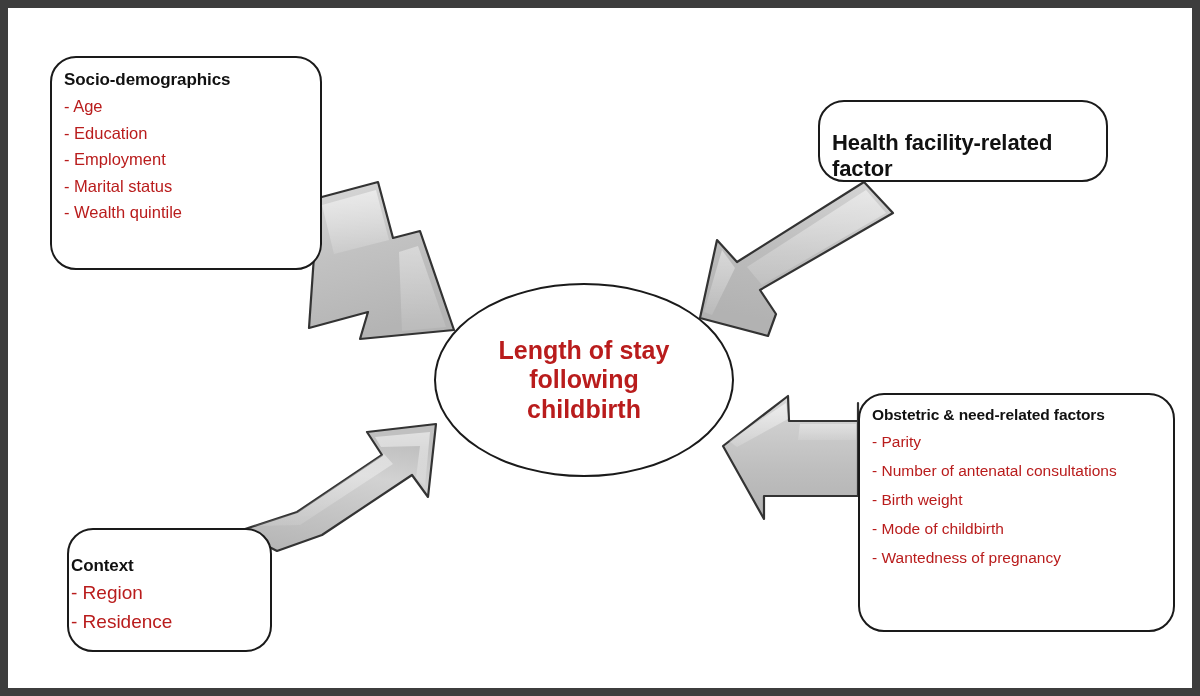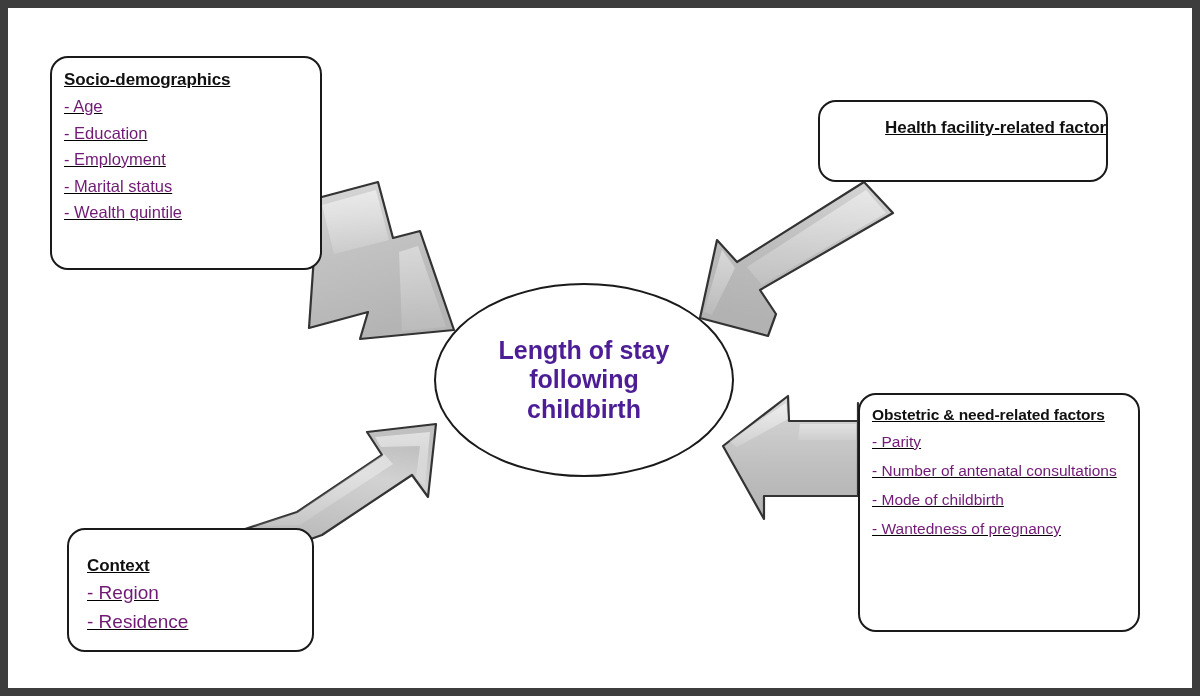--- a/index.html
+++ b/index.html
@@ -33,62 +33,61 @@
     position: absolute;
     left: 0; top: 0;
     width: 1200px;
     height: 696px;
   }
   .node-box {
     position: absolute;
     box-sizing: border-box;
     background: #ffffff;
     border: 2.2px solid #1a1a1a;
-    border-radius: 18px;
+    border-radius: 26px;
     z-index: 5;
-    text-decoration: underline;
   }
   .box-title {
     font-weight: bold;
     color: #111111;
     letter-spacing: -0.1px;
   }
   .box-item {
-    color: #701a75;
+    color: #b91c1c;
     white-space: nowrap;
   }
   
   #box-socio {
     left: 50px; top: 56px;
     width: 272px; height: 214px;
     padding: 12px 0 0 10px;
   }
   #box-socio .box-title { font-size: 17px; margin: 0 0 7px 2px; }
   #box-socio .box-item  { font-size: 16.5px; margin: 0 0 7.5px 2px; }
   
   #box-facility {
     left: 818px; top: 100px;
     width: 290px; height: 82px;
     padding: 12px 0 0 10px;
   }
-  #box-facility .box-title { font-size: 17px; margin: 4px 0 10px 2px; text-align: right; }
+  #box-facility .box-title { font-size: 22px; margin: 16px 0 10px 2px; }
   #box-facility .box-item  { font-size: 16px; margin: 0 0 0 2px; }
   
   #box-obstetric {
     left: 858px; top: 393px;
-    width: 282px; height: 239px;
+    width: 317px; height: 239px;
     padding: 11px 16px 0 10px;
   }
   #box-obstetric .box-title { font-size: 15.5px; margin: 0 0 9px 2px; }
   #box-obstetric .box-item  { font-size: 15.5px; margin: 8px 0 11px 2px; }
   
   #box-context {
     left: 67px; top: 528px;
-    width: 247px; height: 124px;
-    padding: 26px 0 0 16px;
+    width: 205px; height: 124px;
+    padding: 26px 0 0 0;
   }
   #box-context .box-title { font-size: 17px; margin: 0 0 6px 2px; }
   #box-context .box-item  { font-size: 19px; margin: 0 0 7px 2px; }
   
   #center-ellipse {
     position: absolute;
     left: 434px; top: 283px;
     width: 300px; height: 194px;
     box-sizing: border-box;
     border: 2.4px solid #1a1a1a;
@@ -97,21 +96,21 @@
     z-index: 6;
     display: flex;
     align-items: center;
     justify-content: center;
   }
   #center-ellipse .center-text {
     font-size: 25px;
     font-weight: bold;
     line-height: 1.18;
     text-align: center;
-    color: #4c1d95;
+    color: #b91c1c;
     white-space: pre-line;
   }
 </style>
 </head>
 <body>
 
 <div id="canvas">
 
   <svg id="arrow-layer" viewBox="0 0 1200 696" width="1200" height="696" xmlns="http://www.w3.org/2000/svg">
     <defs>
@@ -213,20 +212,21 @@
   </div>
 
   <div class="node-box" id="box-facility">
     <div class="box-title">Health facility-related factor</div>
   </div>
 
   <div class="node-box" id="box-obstetric">
     <div class="box-title">Obstetric &amp; need-related factors</div>
     <div class="box-item">- Parity</div>
     <div class="box-item">- Number of antenatal consultations</div>
+    <div class="box-item">- Birth weight</div>
     <div class="box-item">- Mode of childbirth</div>
     <div class="box-item">- Wantedness of pregnancy</div>
   </div>
 
   <div class="node-box" id="box-context">
     <div class="box-title">Context</div>
     <div class="box-item">- Region</div>
     <div class="box-item">- Residence</div>
   </div>
 

